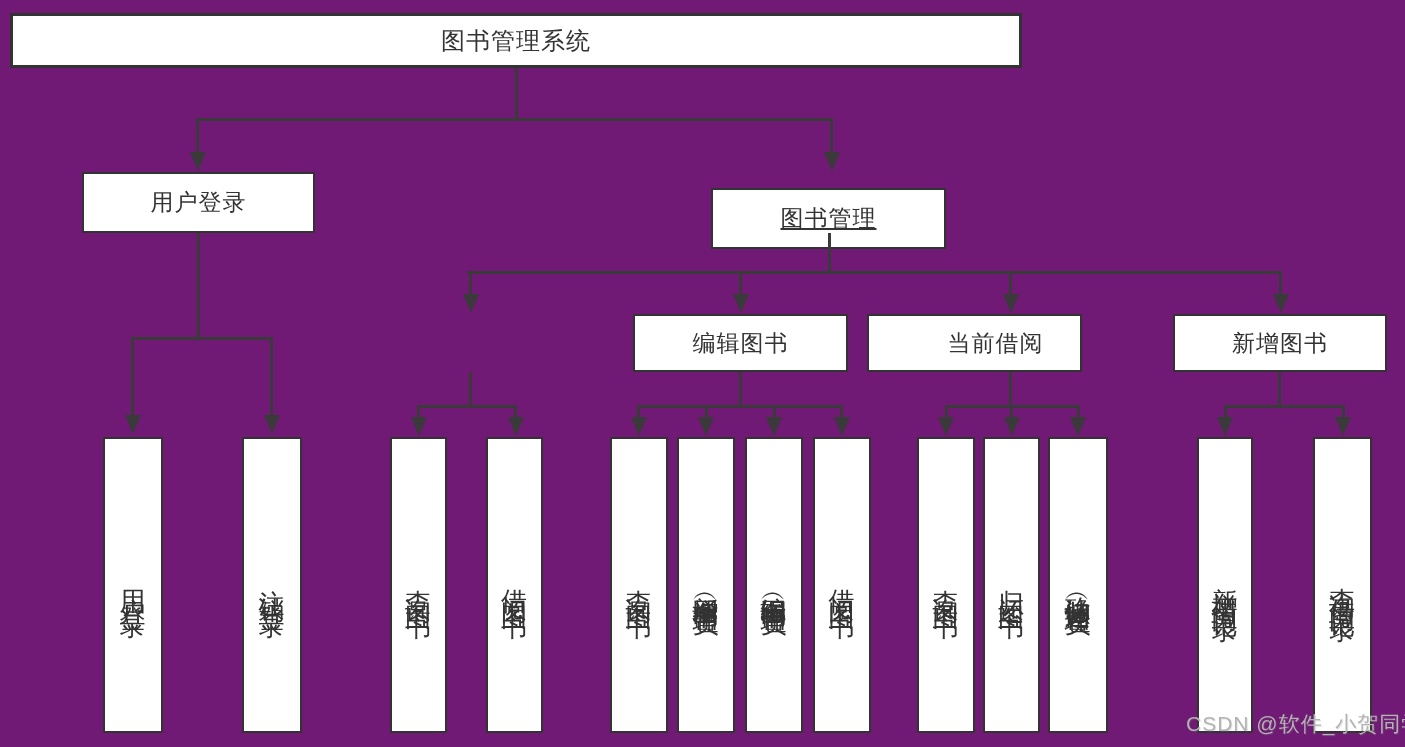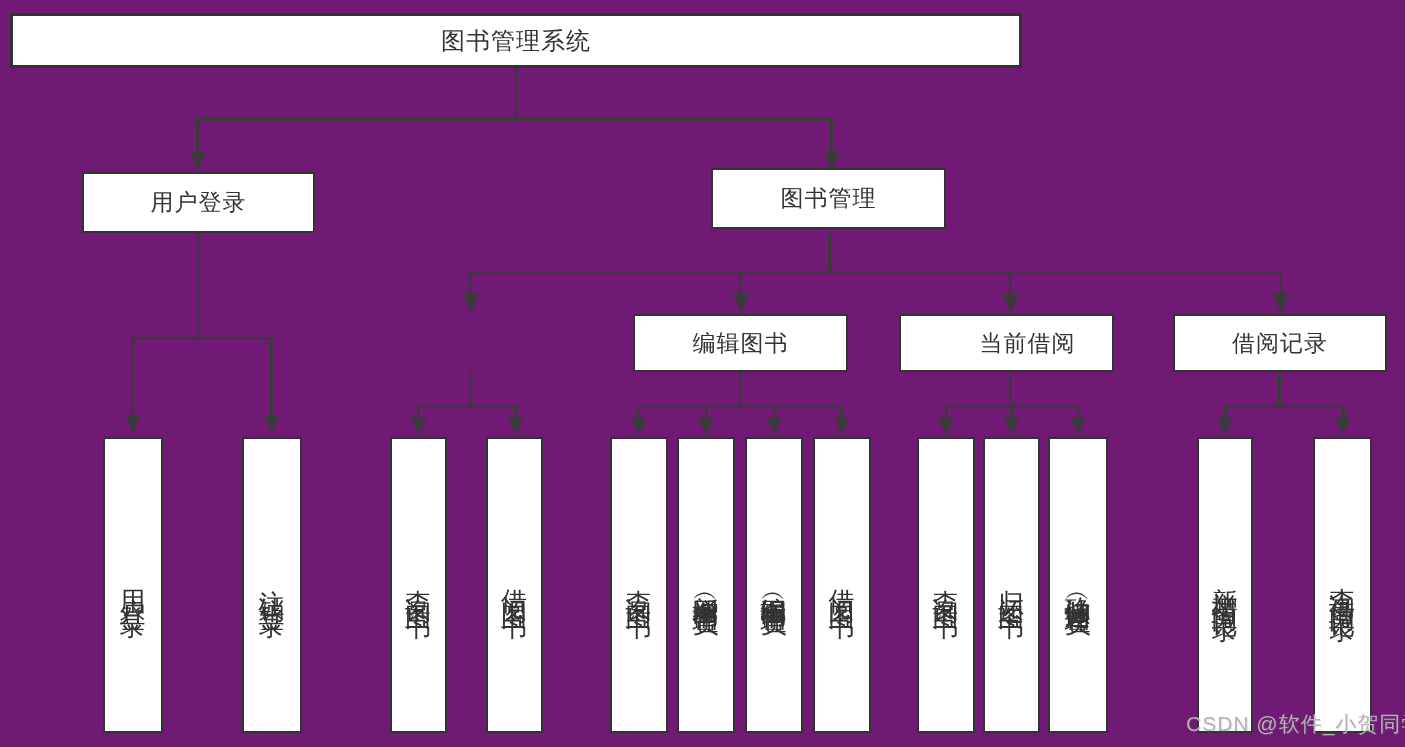--- a/index.html
+++ b/index.html
@@ -90,21 +90,21 @@
   <div class="vline" style="left:515px; top:68px; height:52px;"></div>
   <div class="hline" style="left:196px; top:118px; width:637px;"></div>
   <div class="vline" style="left:196px; top:118px; height:36px;"></div>
   <div class="arrowhead" style="left:189.5px; top:152px;"></div>
   <div class="vline" style="left:830px; top:118px; height:36px;"></div>
   <div class="arrowhead" style="left:823.5px; top:152px;"></div>
 
   <div class="box" style="left:82px; top:172px; width:233px; height:61px;">
     <span>用户登录</span>
   </div>
-  <div class="box" style="left:711px; top:168px; width:235px; height:61px;">
+  <div class="box" style="left:711px; top:188px; width:235px; height:61px;text-decoration:underline;">
     <span>图书管理</span>
   </div>
 
   <div class="vline" style="left:197px; top:233px; height:106px;"></div>
   <div class="hline" style="left:131px; top:337px; width:142px;"></div>
   <div class="vline" style="left:131px; top:337px; height:80px;"></div>
   <div class="arrowhead" style="left:125px; top:415px;"></div>
   <div class="vline" style="left:270px; top:337px; height:80px;"></div>
   <div class="arrowhead" style="left:264px; top:415px;"></div>
 
@@ -122,25 +122,25 @@
   <div class="vline" style="left:739px; top:271px; height:25px;"></div>
   <div class="arrowhead" style="left:732.5px; top:294px;"></div>
   <div class="vline" style="left:1009px; top:271px; height:25px;"></div>
   <div class="arrowhead" style="left:1002.5px; top:294px;"></div>
   <div class="vline" style="left:1279px; top:271px; height:25px;"></div>
   <div class="arrowhead" style="left:1272.5px; top:294px;"></div>
 
   <div class="box" style="left:633px; top:314px; width:215px; height:58px;">
     <span>编辑图书</span>
   </div>
-  <div class="box" style="left:899px; top:314px; width:215px; height:58px;padding-left:42px;">
+  <div class="box" style="left:867px; top:314px; width:215px; height:58px;padding-left:42px;">
     <span>当前借阅</span>
   </div>
   <div class="box" style="left:1173px; top:314px; width:214px; height:58px;">
-    <span>借阅记录</span>
+    <span>新增图书</span>
   </div>
 
   <div class="vline" style="left:469px; top:372px; height:35px;"></div>
   <div class="hline" style="left:417px; top:405px; width:100px;"></div>
   <div class="vline" style="left:417px; top:405px; height:14px;"></div>
   <div class="arrowhead" style="left:410.5px; top:417px;"></div>
   <div class="vline" style="left:514px; top:405px; height:14px;"></div>
   <div class="arrowhead" style="left:507.5px; top:417px;"></div>
 
   <div class="vbox" style="left:390px; top:437px; width:57px; height:296px;">

